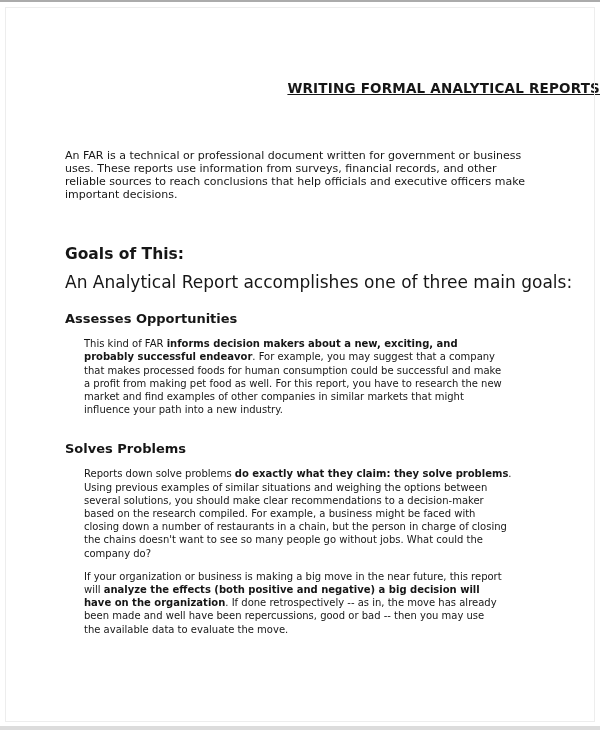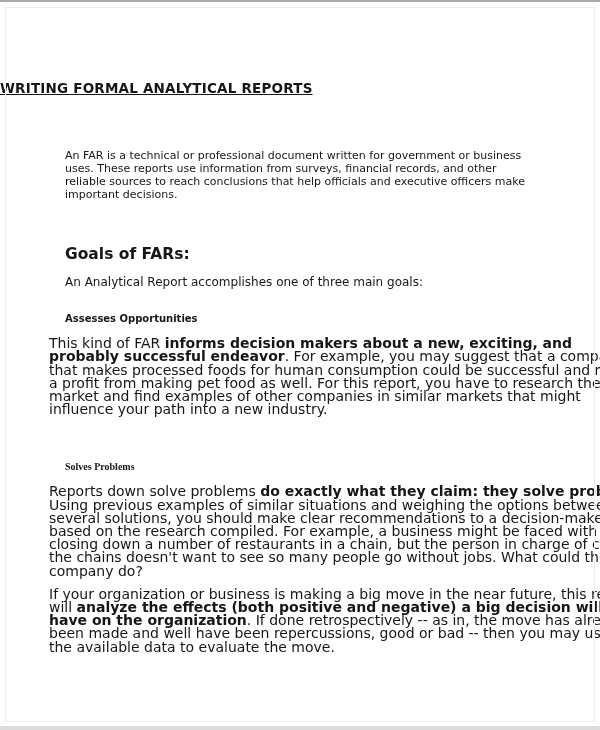--- a/index.html
+++ b/index.html
@@ -25,21 +25,21 @@
     position: absolute; bottom: 0; left: 0; right: 0;
     height: 4px; background: #dcdcdc;
   }
   .sheet-border {
     position: absolute; top: 7px; left: 5px; right: 5px; bottom: 8px;
     border: 1px solid #ededed;
     pointer-events: none;
   }
   .title-wrap {
     padding-top: 78px;
-    text-align: left;
+    text-align: right;
   }
   .doc-title {
     display: inline-block;
     font-size: 13.5px;
     line-height: 16px;
     font-weight: bold;
     text-decoration: underline;
     letter-spacing: 0.2px;
   }
   .intro {
@@ -49,35 +49,35 @@
     white-space: pre;
   }
   .h1 {
     margin: 44px 0 0 65px;
     font-size: 15.5px;
     line-height: 19px;
     font-weight: bold;
   }
   .lead {
     margin: 12px 0 0 65px;
-    font-size: 12px;
+    font-size: 17px;
     line-height: 13.2px;
     white-space: pre;
   }
   .section-heading {
     margin: 24px 0 0 65px;
-    font-size: 10px;
+    font-size: 13px;
     line-height: 16px;
     font-weight: bold;
   }
   .section-heading.first { margin-top: 22px; }
-  .section-heading.second { margin-top: 43px; font-family: Liberation Serif, serif; }
+  .section-heading.second { margin-top: 25px; }
   .section-para {
-    margin: 10px 0 0 49px;
-    font-size: 14px;
+    margin: 10px 0 0 84px;
+    font-size: 10px;
     line-height: 13.2px;
     white-space: pre;
   }
   .b { font-weight: bold; }
 </style>
 </head>
 <body>
 
 <div class="top-edge"></div>
 
@@ -85,21 +85,21 @@
 
   <div class="title-wrap">
     <span class="doc-title">WRITING FORMAL ANALYTICAL REPORTS</span>
   </div>
 
   <p class="intro">An FAR is a technical or professional document written for government or business
 uses. These reports use information from surveys, financial records, and other
 reliable sources to reach conclusions that help officials and executive officers make
 important decisions.</p>
 
-  <div class="h1">Goals of FARs:</div>
+  <div class="h1">Goals of This:</div>
 
   <p class="lead">An Analytical Report accomplishes one of three main goals:</p>
 
   <div class="section">
     <div class="section-heading first">Assesses Opportunities</div>
     <p class="section-para"><span>This kind of FAR </span><span class="b">informs decision makers about a new, exciting, and
 probably successful endeavor</span><span>. For example, you may suggest that a company
 that makes processed foods for human consumption could be successful and make
 a profit from making pet food as well. For this report, you have to research the new
 market and find examples of other companies in similar markets that might

